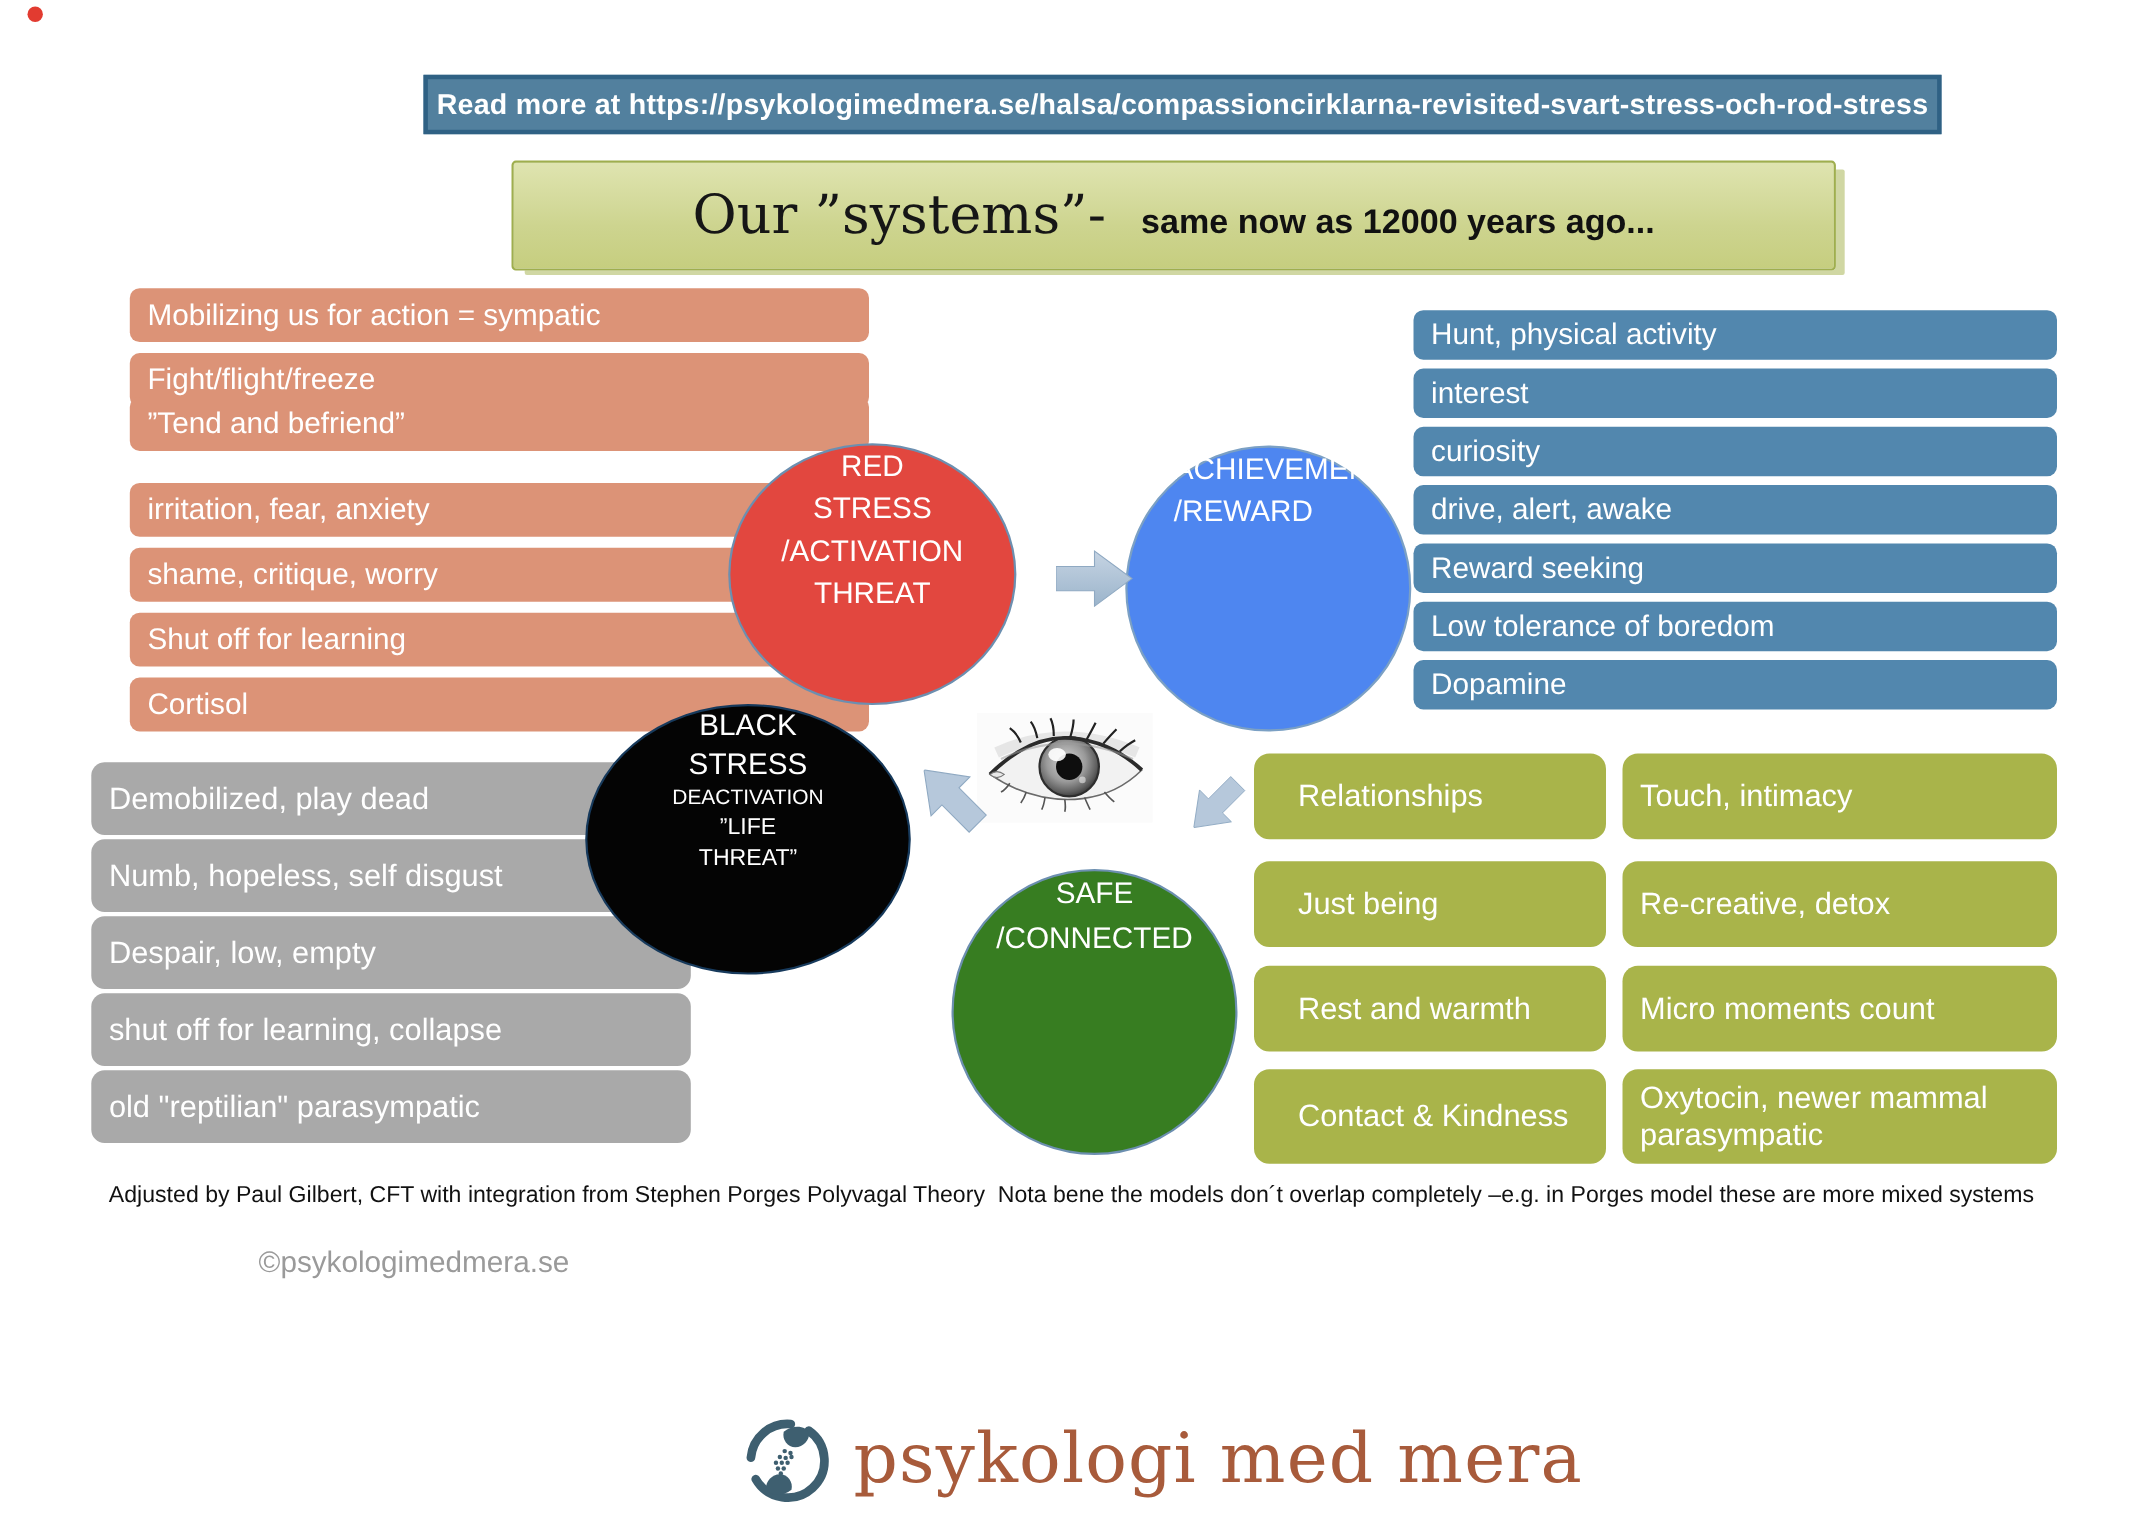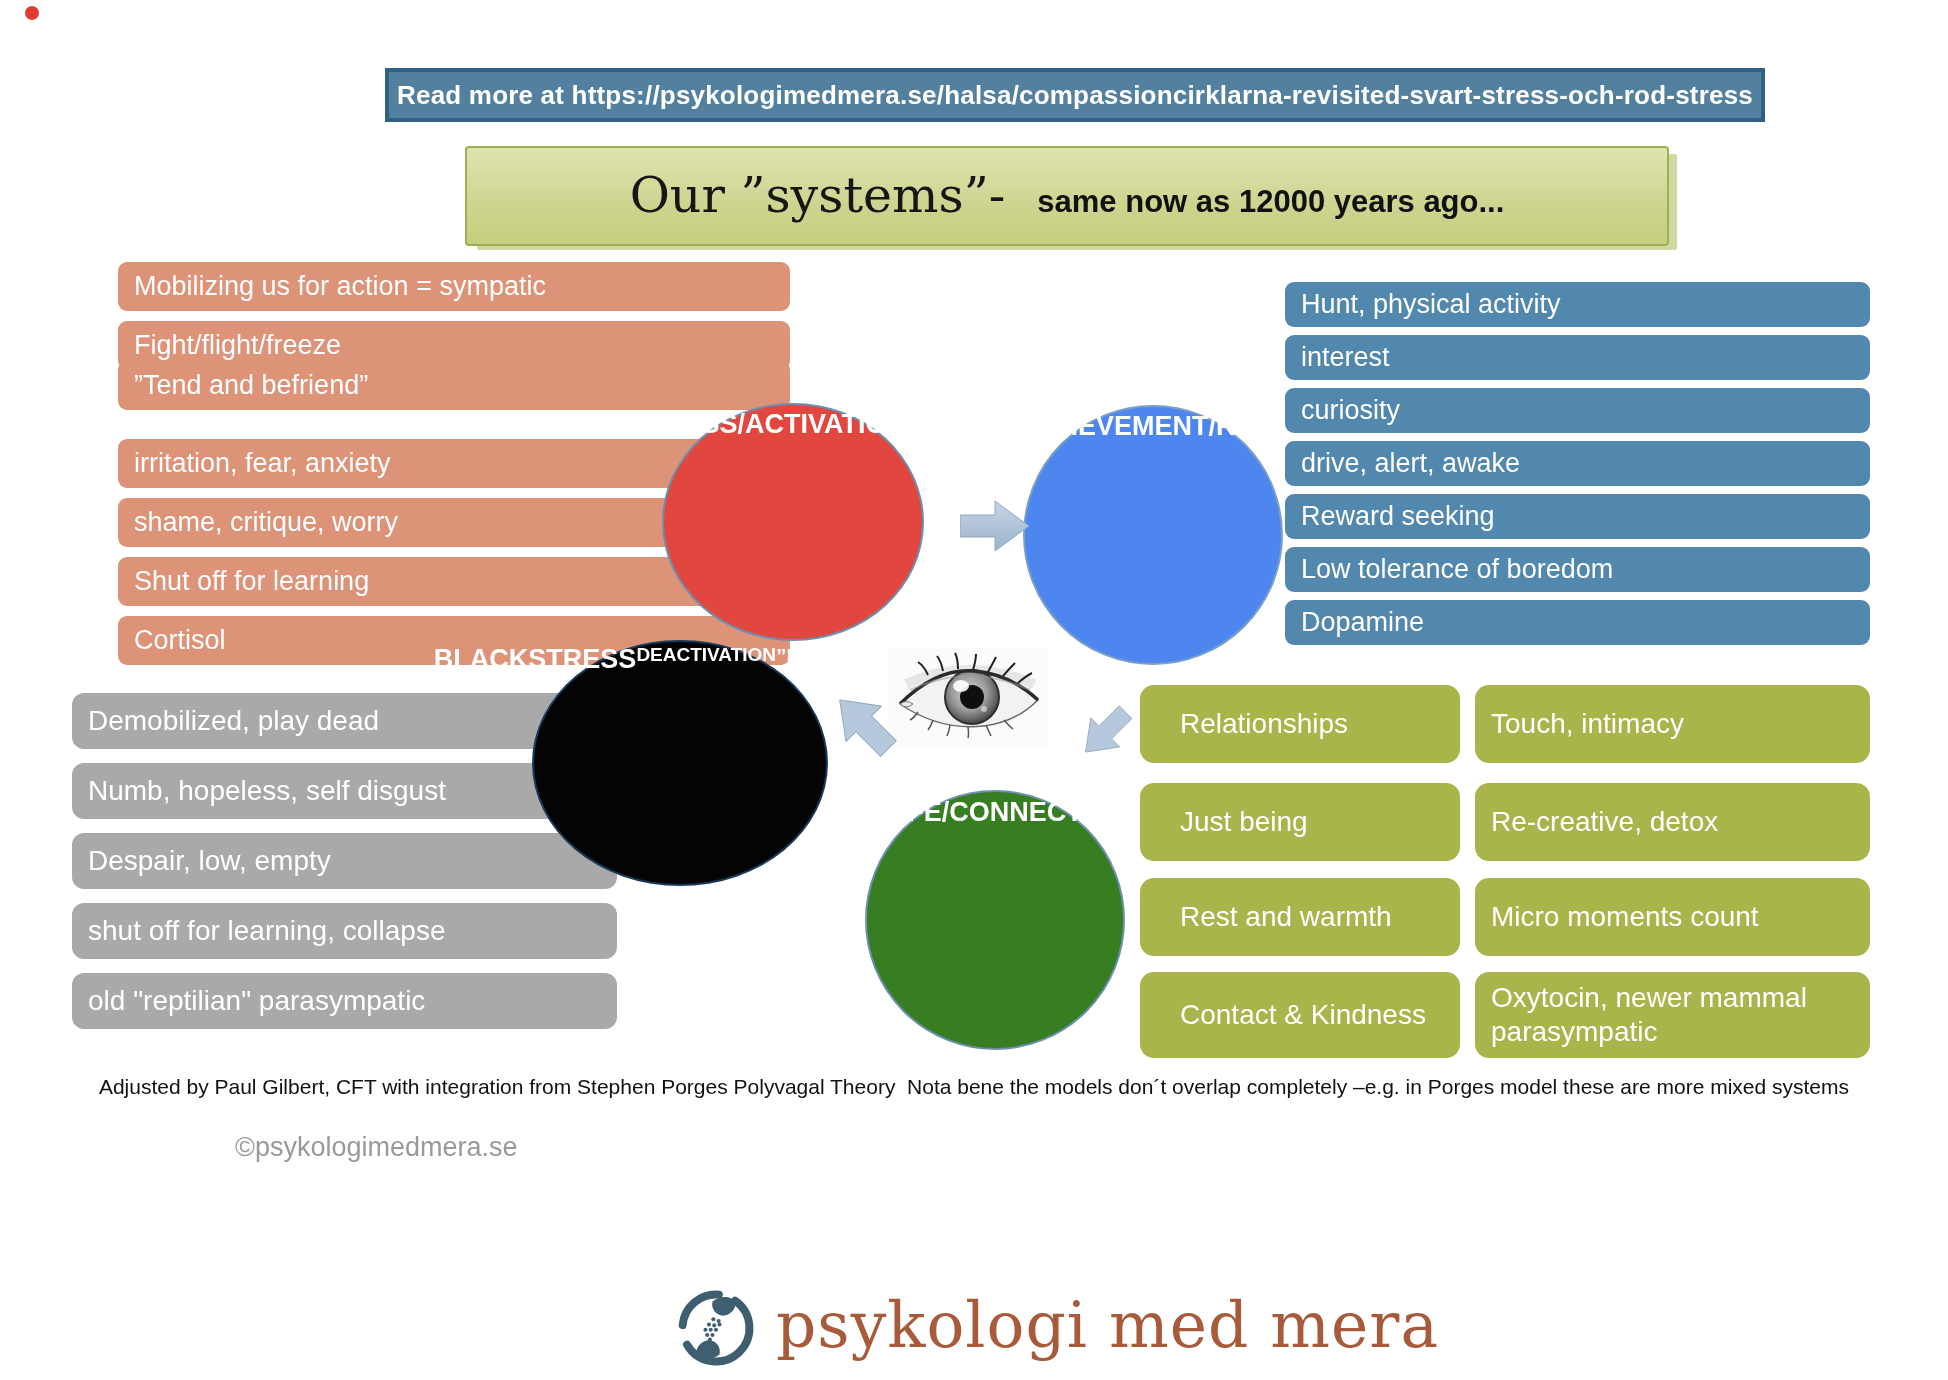--- a/index.html
+++ b/index.html
@@ -26,30 +26,30 @@
               line-height:96px;}
   .title-sub{font-size:31px;font-weight:700;color:#111;}
 
   
   .pill{position:absolute;box-sizing:border-box;color:#fff;display:flex;align-items:center;
         padding:0 16px;}
   .salmon-box{left:118px;width:672px;height:49px;border-radius:9px;font-size:27px;
               background:var(--salmon,#DC9377);z-index:1;}
   .blue-box{left:1285px;width:585px;height:45px;border-radius:9px;font-size:27px;
             background:var(--blue_box,#5287AE);z-index:3;}
-  .gray-box{left:72px;width:545px;height:56px;border-radius:12px;font-size:28px;
+  .gray-box{left:83px;width:545px;height:66px;border-radius:12px;font-size:28px;
             background:var(--gray,#A9A9A9);z-index:1;}
   .olive-box{border-radius:14px;font-size:28px;background:var(--olive,#A9B44A);z-index:2;
              line-height:1.22;}
   .col-l{left:1140px;width:320px;padding-left:40px;}
   .col-r{left:1475px;width:395px;}
 
   
-  .circle{position:absolute;border-radius:50%;color:#fff;font-weight:700;text-align:center;
-          display:flex;flex-direction:row;justify-content:center;box-sizing:border-box;}
+  .circle{position:absolute;border-radius:50%;color:#fff;font-weight:400;text-align:center;
+          display:flex;flex-direction:column;justify-content:flex-start;box-sizing:border-box;}
   .circle span{display:block;}
   .red-circle{left:662px;top:403px;width:262px;height:238px;background:var(--red,#E2473F);
               border:2px solid #6C8FB0;font-size:27px;line-height:1.42;z-index:3;}
   .blue-circle{left:1023px;top:405px;width:260px;height:260px;background:var(--blue_circle,#4E86F0);
                border:2px solid #7BA0C4;font-size:27px;line-height:1.45;text-align:left;
                padding-left:42px;z-index:1;}
   .black-circle{left:532px;top:640px;width:296px;height:246px;background:#040404;
                 border:2px solid #173A5C;z-index:2;line-height:1.32;}
   .black-circle .big{font-size:27px;}
   .black-circle .mid{font-size:19px;}

